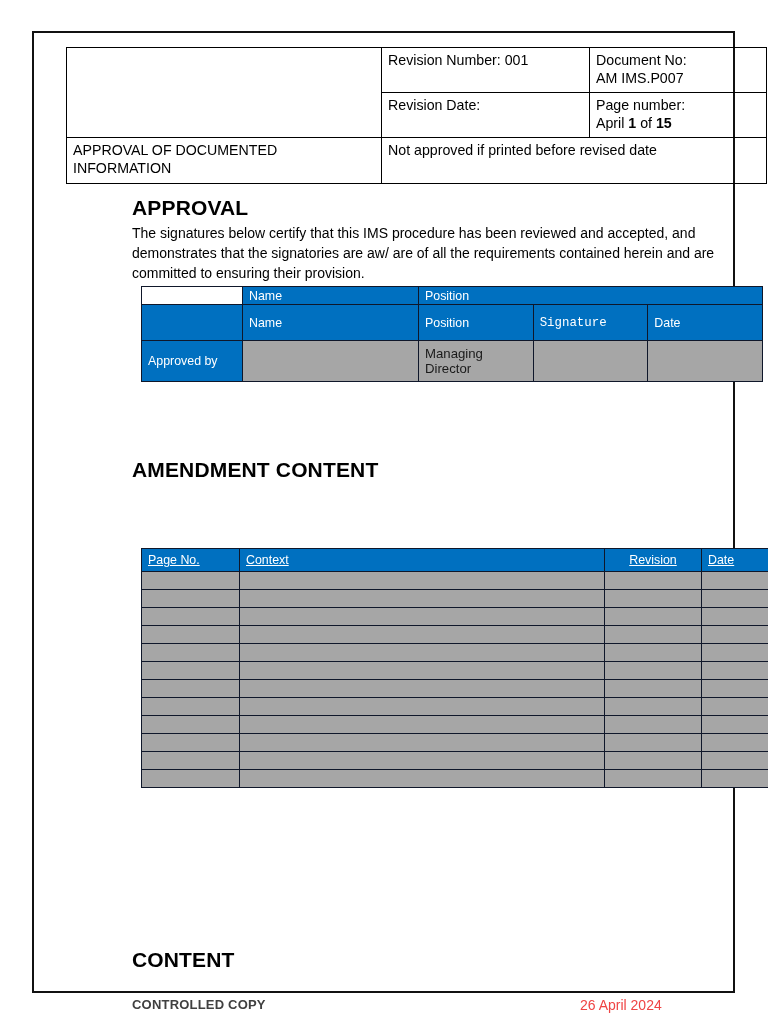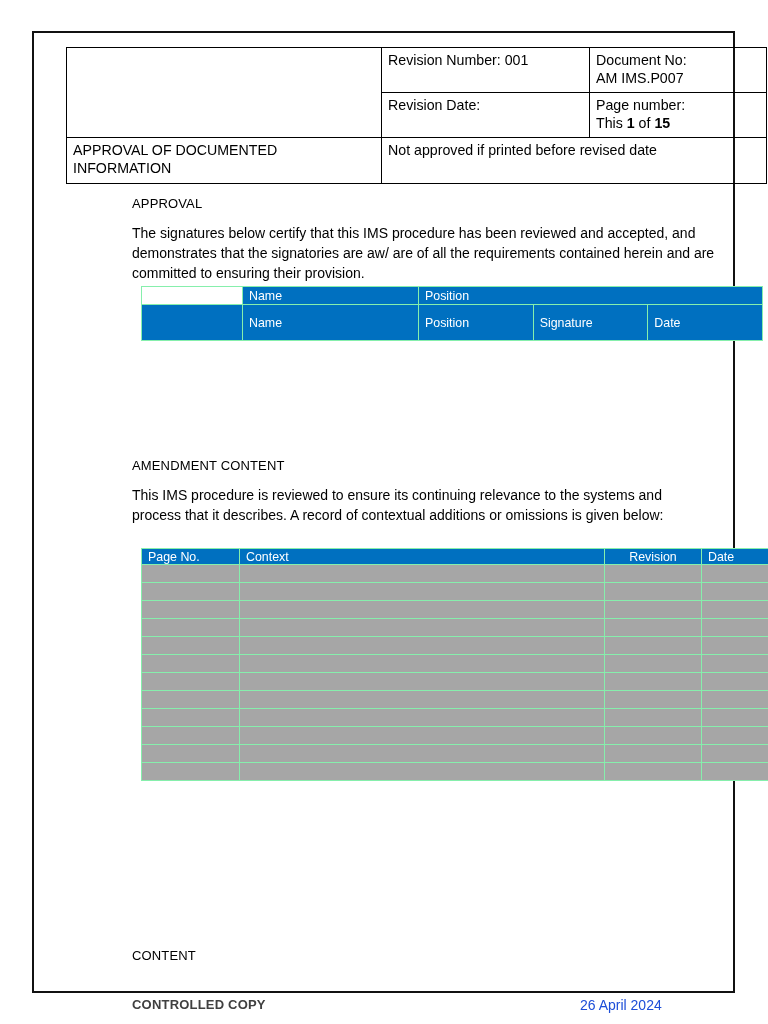--- a/index.html
+++ b/index.html
@@ -57,38 +57,38 @@
   .col-a { width: 302px; }
   .col-b { width: 195px; }
   .col-c { width: 164px; }
   .twoline { height: 34px; }
   .hdr-title-cell { height: 38px; }
   b.pg { font-weight: bold; }
 
   
   .section-heading {
     position: absolute;
-    font-size: 13px;
-    font-weight: normal;
+    font-size: 21px;
+    font-weight: bold;
     letter-spacing: 0.15px;
     white-space: nowrap;
   }
   .body-para {
     position: absolute;
     font-size: 14px;
     line-height: 1.44;
   }
 
   
   .grid-table {
     position: absolute;
     border-collapse: separate;
     border-spacing: 1.5px;
     table-layout: fixed;
-    background: #86efac;
+    background: #0f172a;
   }
   .grid-table td {
     padding: 0 6px;
     font-size: 12.4px;
     vertical-align: middle;
     font-family: "Liberation Sans", sans-serif;
   }
   td.blue {
     background: #0070C0;
     color: #ffffff;
@@ -107,37 +107,37 @@
 
   
   #approval-table {
     left: 99px;
     top: 253px;
     width: 622px;
   }
   #approval-table .ap-c0 { width: 88px; }
   #approval-table .ap-c1 { width: 163px; }
   #approval-table .ap-c2 { width: 127px; }
-  #approval-table .ap-c3 { width: 147px; }
+  #approval-table .ap-c3 { width: 147px; font-family: Liberation Mono, monospace; }
   #approval-table .ap-c4 { width: 81px; }
   #approval-table tr.hrow td { height: 17px; }
   #approval-table tr.frow td { height: 40px; }
   #approval-table tr.hrow2 td { height: 35px; }
 
   
   #amendment-table {
     left: 99px;
     top: 515px;
     width: 622px;
   }
   #amendment-table .am-c0 { width: 85px; }
   #amendment-table .am-c1 { width: 352px; }
   #amendment-table .am-c2 { width: 84px; text-align: center; }
   #amendment-table .am-c3 { width: 80px; }
-  #amendment-table tr.am-head td { height: 15px; }
+  #amendment-table tr.am-head td { height: 22px; text-decoration: underline; }
   #amendment-table tr.am-row td { height: 17px; }
 
   
   #content-heading {
     left: 90px;
     top: 915px;
   }
   #footer-controlled {
     position: absolute;
     left: 90px;
@@ -146,21 +146,21 @@
     font-weight: bold;
     color: #404040;
     letter-spacing: 0.2px;
     white-space: nowrap;
   }
   #footer-date {
     position: absolute;
     left: 538px;
     top: 964px;
     font-size: 14px;
-    color: #1d4ed8;
+    color: #ef4444;
     white-space: nowrap;
   }
 
   #approval-heading { left: 90px; top: 163px; }
   #approval-para { left: 90px; top: 190px; width: 585px; }
   #amendment-heading { left: 90px; top: 425px; }
   #amendment-para { left: 90px; top: 452px; width: 580px; }
 </style>
 </head>
 <body>
@@ -170,21 +170,21 @@
 
   <table id="doc-header-table">
     <tbody>
           <tr>
       <td class="col-a hdr-blank twoline" rowspan="2"></td>
       <td class="col-b twoline">Revision Number: 001</td>
       <td class="col-c twoline"><span>Document No:</span><br><span>AM IMS.P007</span></td>
     </tr>
     <tr>
       <td class="col-b twoline">Revision Date:</td>
-      <td class="col-c twoline"><span>Page number:</span><br><span>This</span> <b class="pg">1</b> <span>of</span> <b class="pg">15</b></td>
+      <td class="col-c twoline"><span>Page number:</span><br><span>April</span> <b class="pg">1</b> <span>of</span> <b class="pg">15</b></td>
     </tr>
     <tr>
       <td class="col-a hdr-title-cell">APPROVAL OF DOCUMENTED INFORMATION</td>
       <td class="hdr-title-cell" colspan="2">Not approved if printed before revised date</td>
     </tr>
   </tbody>
       </table>
 
   <div class="section-heading" id="approval-heading">APPROVAL</div>
   <div class="body-para" id="approval-para">The signatures below certify that this IMS procedure has been reviewed and accepted, and demonstrates that the signatories are aw/ are of all the requirements contained herein and are committed to ensuring their provision.</div>
@@ -196,25 +196,31 @@
       <td class="blue ap-c1">Name</td>
       <td class="blue" colspan="3">Position</td>
     </tr>
     <tr class="hrow2">
       <td class="blue ap-c0"></td>
       <td class="blue ap-c1">Name</td>
       <td class="blue ap-c2">Position</td>
       <td class="blue ap-c3">Signature</td>
       <td class="blue ap-c4">Date</td>
     </tr>
+    <tr class="frow">
+      <td class="blue ap-c0">Approved by</td>
+      <td class="gray ap-c1"></td>
+      <td class="gray data-text ap-c2">Managing Director</td>
+      <td class="gray ap-c3"></td>
+      <td class="gray ap-c4"></td>
+    </tr>
   </tbody>
       </table>
 
   <div class="section-heading" id="amendment-heading">AMENDMENT CONTENT</div>
-  <div class="body-para" id="amendment-para">This IMS procedure is reviewed to ensure its continuing relevance to the systems and process that it describes. A record of contextual additions or omissions is given below:</div>
 
   <table class="grid-table" id="amendment-table">
     <thead>
       <tr class="am-head">
         <td class="blue am-c0">Page No.</td>
         <td class="blue am-c1">Context</td>
         <td class="blue am-c2">Revision</td>
         <td class="blue am-c3">Date</td>
       </tr>
     </thead>

